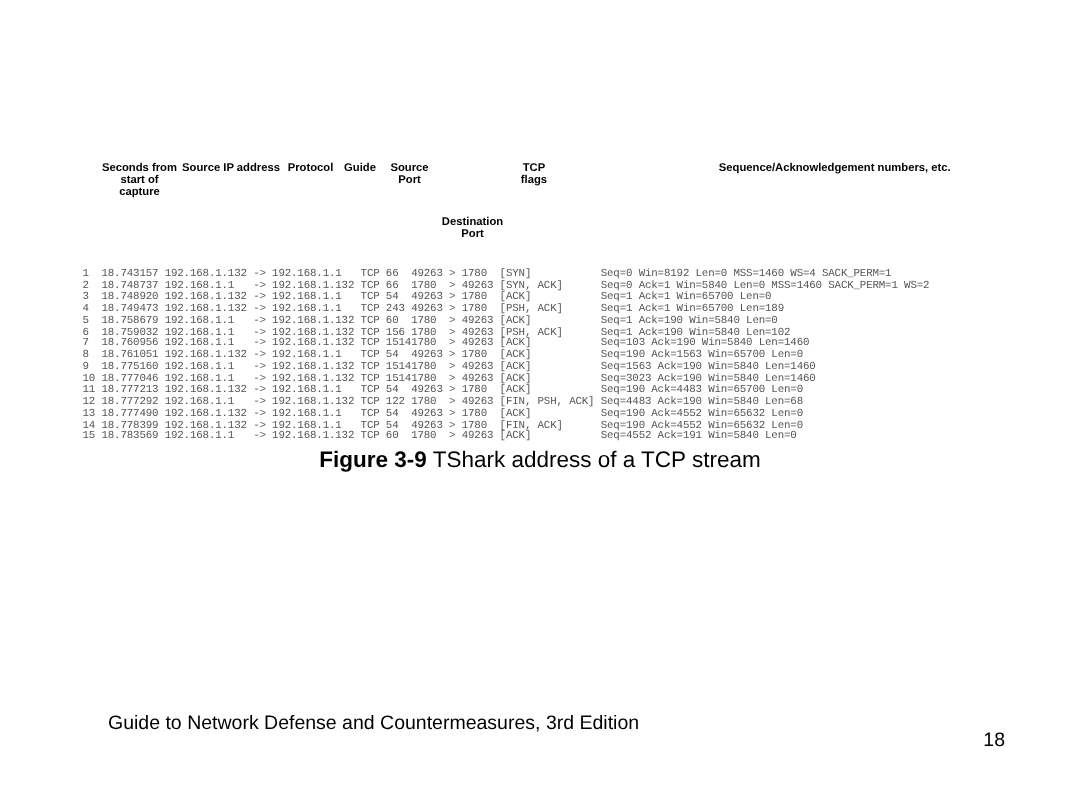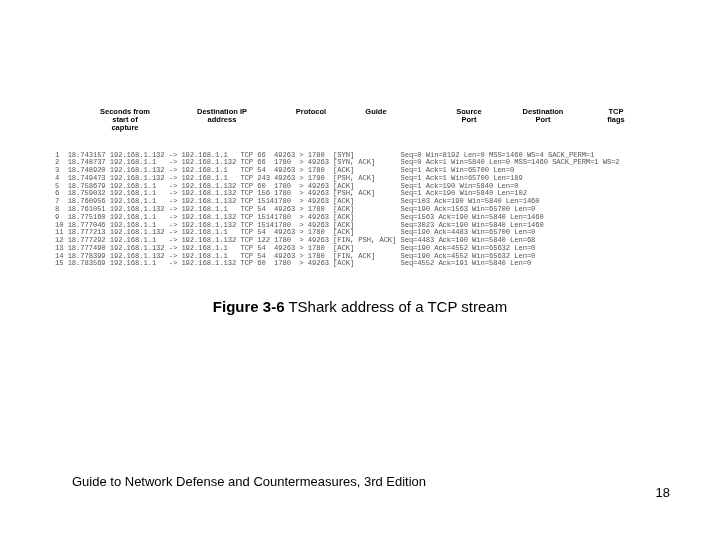--- a/index.html
+++ b/index.html
@@ -18,31 +18,30 @@
     left: 55px;
     right: 10px;
   }
   .hdr {
     display: flex;
     font-size: 7.5px;
     font-weight: bold;
     color: #000;
     line-height: 1.05;
     padding-bottom: 2px;
-    gap: 32px;
   }
   .hdr > div { text-align: center; }
   .h-num    { width: 12px; }
   .h-sec    { width: 52px; }
   .h-sip    { width: 70px; }
   .h-dip    { width: 78px; }
   .h-proto  { width: 36px; }
   .h-size   { width: 30px; }
-  .h-sport  { width: 36px; margin-left: 28px; }
-  .h-dport  { width: 48px; }
+  .h-sport  { width: 36px; }
+  .h-dport  { width: 48px; margin-top: 36px; }
   .h-flags  { width: 34px; }
   .h-seq    { flex: 1; margin-left: 30px; }
   .rows {
     font-family: Liberation Mono, monospace;
     font-size: 7.2px;
     line-height: 1.08;
     color: #555;
     white-space: pre;
     letter-spacing: -0.1px;
     margin-top: 18px;
@@ -80,42 +79,43 @@
     margin-left: 44px;
   }
 </style>
 </head>
 <body>
 
 <div class="capture">
   <div class="hdr">
     <div class="h-num"></div>
     <div class="h-sec">Seconds from start of capture</div>
-    <div class="h-dip">Destination IP address</div>
+    <div class="h-sip">Source IP address</div>
     <div class="h-proto">Protocol</div>
     <div class="h-size">Guide</div>
     <div class="h-sport">Source Port</div>
     <div class="h-dport">Destination Port</div>
     <div class="h-flags">TCP flags</div>
+    <div class="h-seq">Sequence/Acknowledgement numbers, etc.</div>
   </div>
   <div class="rows" id="packet-rows">1  18.743157 192.168.1.132 -&gt; 192.168.1.1   TCP 66  49263 &gt; 1780  [SYN]           Seq=0 Win=8192 Len=0 MSS=1460 WS=4 SACK_PERM=1
 2  18.748737 192.168.1.1   -&gt; 192.168.1.132 TCP 66  1780  &gt; 49263 [SYN, ACK]      Seq=0 Ack=1 Win=5840 Len=0 MSS=1460 SACK_PERM=1 WS=2
 3  18.748920 192.168.1.132 -&gt; 192.168.1.1   TCP 54  49263 &gt; 1780  [ACK]           Seq=1 Ack=1 Win=65700 Len=0
 4  18.749473 192.168.1.132 -&gt; 192.168.1.1   TCP 243 49263 &gt; 1780  [PSH, ACK]      Seq=1 Ack=1 Win=65700 Len=189
 5  18.758679 192.168.1.1   -&gt; 192.168.1.132 TCP 60  1780  &gt; 49263 [ACK]           Seq=1 Ack=190 Win=5840 Len=0
 6  18.759032 192.168.1.1   -&gt; 192.168.1.132 TCP 156 1780  &gt; 49263 [PSH, ACK]      Seq=1 Ack=190 Win=5840 Len=102
 7  18.760956 192.168.1.1   -&gt; 192.168.1.132 TCP 15141780  &gt; 49263 [ACK]           Seq=103 Ack=190 Win=5840 Len=1460
 8  18.761051 192.168.1.132 -&gt; 192.168.1.1   TCP 54  49263 &gt; 1780  [ACK]           Seq=190 Ack=1563 Win=65700 Len=0
 9  18.775160 192.168.1.1   -&gt; 192.168.1.132 TCP 15141780  &gt; 49263 [ACK]           Seq=1563 Ack=190 Win=5840 Len=1460
 10 18.777046 192.168.1.1   -&gt; 192.168.1.132 TCP 15141780  &gt; 49263 [ACK]           Seq=3023 Ack=190 Win=5840 Len=1460
 11 18.777213 192.168.1.132 -&gt; 192.168.1.1   TCP 54  49263 &gt; 1780  [ACK]           Seq=190 Ack=4483 Win=65700 Len=0
 12 18.777292 192.168.1.1   -&gt; 192.168.1.132 TCP 122 1780  &gt; 49263 [FIN, PSH, ACK] Seq=4483 Ack=190 Win=5840 Len=68
 13 18.777490 192.168.1.132 -&gt; 192.168.1.1   TCP 54  49263 &gt; 1780  [ACK]           Seq=190 Ack=4552 Win=65632 Len=0
 14 18.778399 192.168.1.132 -&gt; 192.168.1.1   TCP 54  49263 &gt; 1780  [FIN, ACK]      Seq=190 Ack=4552 Win=65632 Len=0
 15 18.783569 192.168.1.1   -&gt; 192.168.1.132 TCP 60  1780  &gt; 49263 [ACK]           Seq=4552 Ack=191 Win=5840 Len=0</div>
 </div>
 
 <div class="caption">
-  <span class="fig-label">Figure 3-6</span><span>  TShark address of a TCP stream</span>
+  <span class="fig-label">Figure 3-9</span><span>  TShark address of a TCP stream</span>
 </div>
 
 <div class="footer-left">Guide to Network Defense and Countermeasures, 3rd Edition</div>
 <div class="footer-right">18</div>
 
 </body></html>

